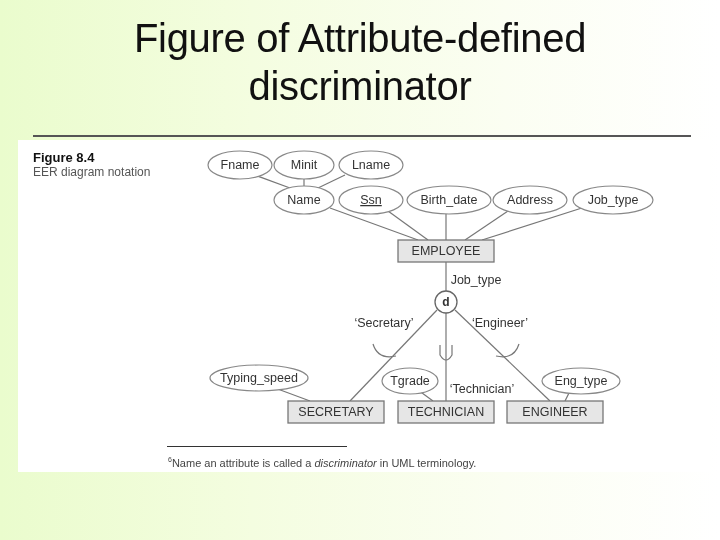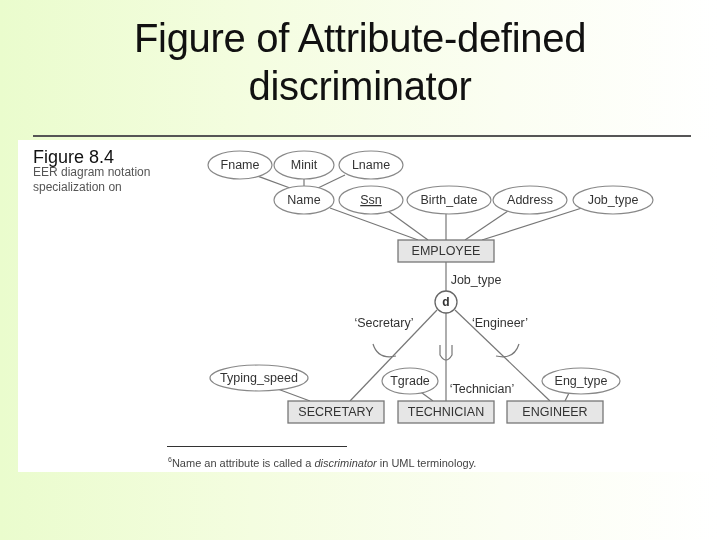--- a/index.html
+++ b/index.html
@@ -15,21 +15,21 @@
   }
   .title-rule {
     position:absolute; left:33px; top:135px; width:658px; height:2px; background:#555;
   }
   .figure-panel {
     position:absolute; left:18px; top:140px; width:692px; height:332px; background:#ffffff;
   }
   .caption {
     position:absolute; left:33px; top:150px; width:160px; font-size:12px; line-height:15px; color:#555;
   }
-  .caption .fig-num { font-weight:normal; color:#111; font-size:18px; display:block; }
+  .caption .fig-num { font-weight:bold; color:#111; font-size:13px; display:block; }
   svg.diagram { position:absolute; left:0; top:0; }
   .footnote-rule {
     position:absolute; left:167px; top:446px; width:180px; height:1px; background:#333;
   }
   .footnote {
     position:absolute; left:168px; top:456px; font-size:11px; color:#444;
   }
   .footnote sup { font-size:7px; }
   svg text { font-family:"Liberation Sans", sans-serif; }
 </style>
@@ -40,21 +40,20 @@
   <div>Figure of Attribute-defined</div>
   <div>discriminator</div>
 </div>
 <div class="title-rule"></div>
 
 <div class="figure-panel"></div>
 
 <div class="caption">
   <span class="fig-num">Figure 8.4</span>
   <div>EER diagram notation</div>
-  <div>specialization on</div>
 </div>
 
 <svg class="diagram" width="720" height="540" viewBox="0 0 720 540">
   <g stroke="#777" stroke-width="1.2" fill="none">
 
     <line x1="252" y1="174" x2="290" y2="188"></line>
     <line x1="304" y1="179" x2="304" y2="186"></line>
     <line x1="345" y1="175" x2="318" y2="188"></line>
 
     <line x1="330" y1="208" x2="418" y2="240"></line>

